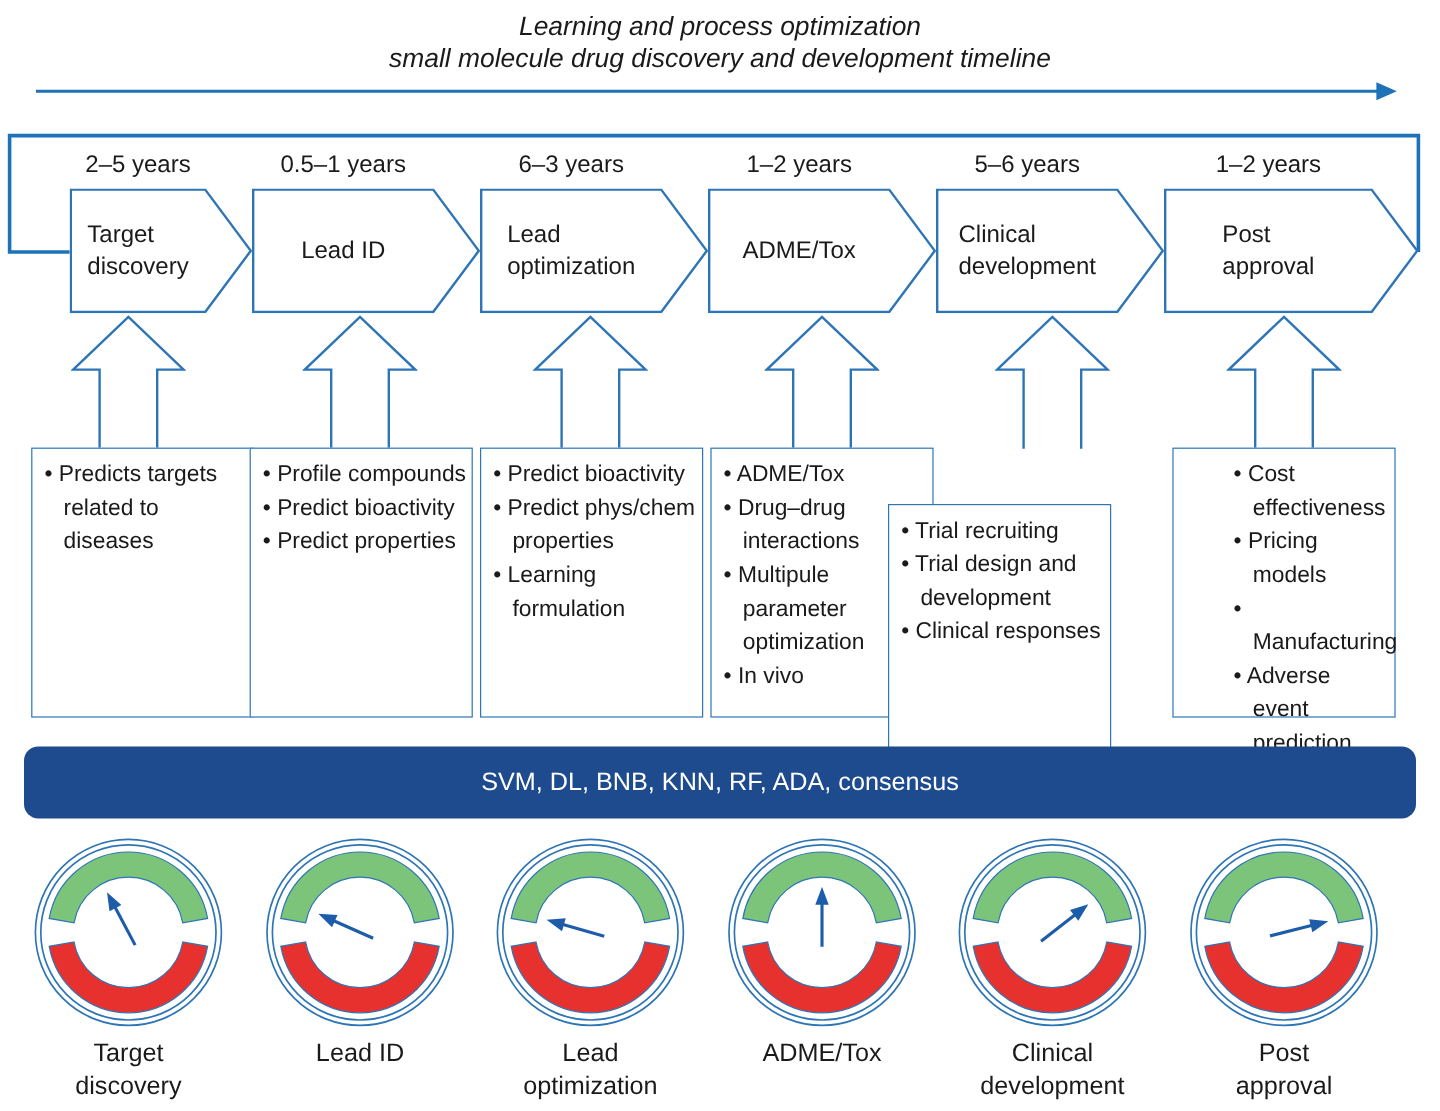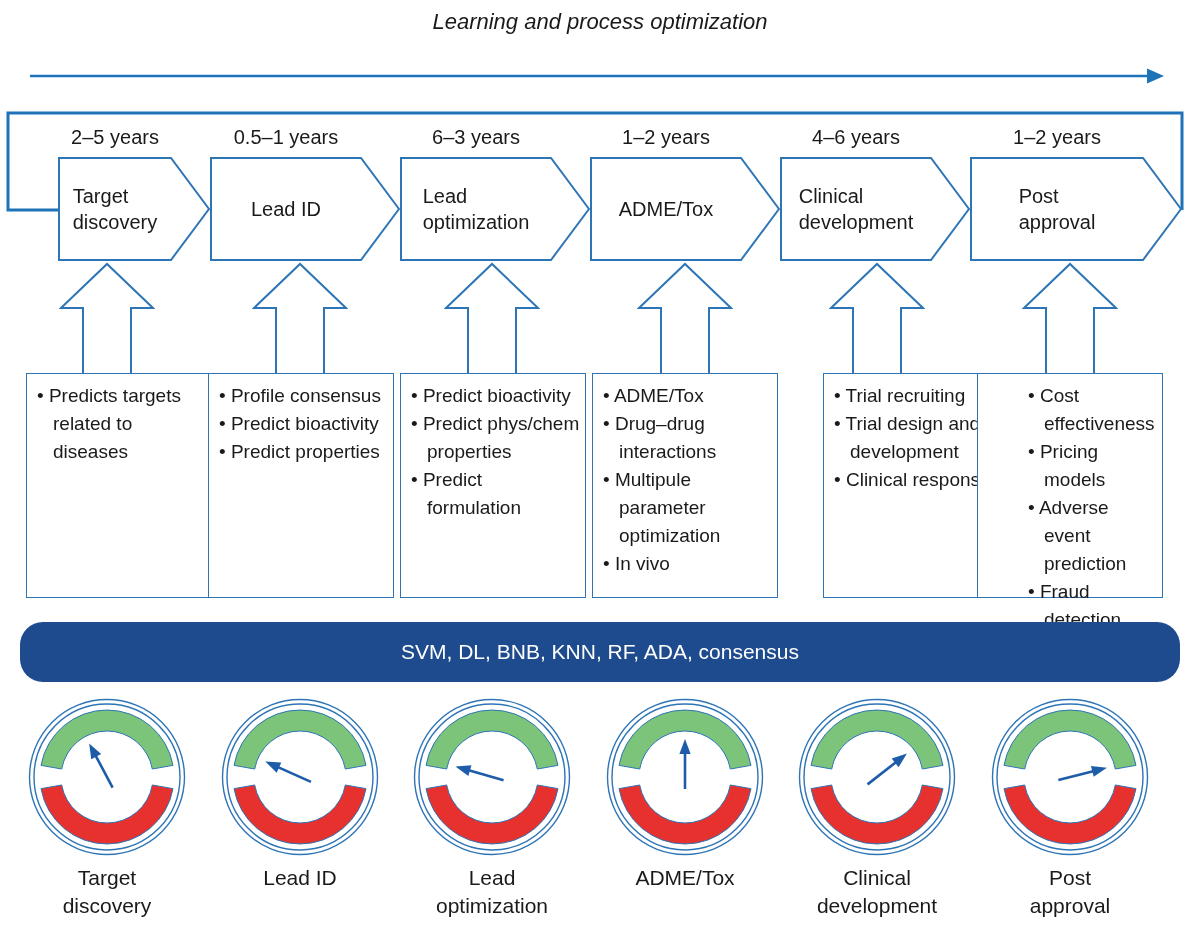--- a/index.html
+++ b/index.html
@@ -26,53 +26,54 @@
   .c1{left:58px;width:152px;} .c2{left:210px;width:190px;} .c3{left:400px;width:190px;}
   .c4{left:590px;width:190px;} .c5{left:780px;width:190px;} .c6{left:970px;width:212px;}
   .uparrow{position:absolute;top:262px;width:96px;height:113px;}
   .uparrow path{fill:#fff;stroke:var(--blue);stroke-width:2;}
   .u1{left:59px;} .u2{left:252px;} .u3{left:444px;} .u4{left:637px;} .u5{left:829px;} .u6{left:1022px;}
   .box{position:absolute;top:373px;width:186px;height:225px;background:#fff;
     border:1.5px solid var(--blue);box-sizing:border-box;}
   .box ul{margin:0;padding:8px 4px 8px 10px;list-style:none;font-size:19px;line-height:28px;}
   .box li{padding-left:16px;text-indent:-16px;}
   .box li::before{content:"• ";}
-  .b1{left:26px;} .b2{left:208px;} .b3{left:400px;} .b4{left:592px;} .b5{left:823px;} .b6{left:977px;padding-left:40px;}
-  .mlbar{position:absolute;left:20px;top:622px;width:1160px;height:60px;border-radius:23px;
+  .b1{left:26px;} .b2{left:208px;} .b3{left:400px;} .b4{left:592px;} .b5{left:740px;margin-top:47px;} .b6{left:977px;padding-left:40px;}
+  .mlbar{position:absolute;left:20px;top:622px;width:1160px;height:60px;border-radius:12px;
     background:var(--bar);display:flex;align-items:center;justify-content:center;
     color:#fff;font-size:21px;}
   .gauge{position:absolute;top:692px;width:170px;height:170px;}
   .g1{left:22px;} .g2{left:215px;} .g3{left:407px;} .g4{left:600px;} .g5{left:792px;} .g6{left:985px;}
   .glabel{position:absolute;top:864px;width:190px;text-align:center;font-size:21px;
     line-height:28px;white-space:pre-line;}
   .gl1{left:12px;} .gl2{left:205px;} .gl3{left:397px;} .gl4{left:590px;} .gl5{left:782px;} .gl6{left:975px;}
 </style>
 </head>
 <body>
 
 <div class="canvas">
 
   <div class="title">
     <div>Learning and process optimization</div>
+    <div>small molecule drug discovery and development timeline</div>
   </div>
 
   <svg class="tl-arrow" width="1200" height="28" viewBox="0 0 1200 28">
     <line x1="30" y1="14" x2="1150" y2="14" stroke="var(--loop)" stroke-width="2.6"></line>
     <polygon points="1164,14 1147,6.5 1147,21.5" fill="var(--loop)"></polygon>
   </svg>
 
   <svg class="loop" width="1200" height="926" viewBox="0 0 1200 926">
     <path d="M58 210 H8 V113 H1182 V210" fill="none" stroke="var(--loop)" stroke-width="3"></path>
   </svg>
 
   <div class="year y1">2–5 years</div>
   <div class="year y2">0.5–1 years</div>
   <div class="year y3">6–3 years</div>
   <div class="year y4">1–2 years</div>
-  <div class="year y5">4–6 years</div>
+  <div class="year y5">5–6 years</div>
   <div class="year y6">1–2 years</div>
 
   <div class="chev c1">
     <svg viewBox="0 0 152 104" preserveAspectRatio="none">
       <polygon points="1,1 113,1 151,52 113,103 1,103"></polygon>
       </svg>
     <span class="chev-label">Target
 discovery</span>
   </div>
   <div class="chev c2">
@@ -128,30 +129,30 @@
     <path d="M24 112 V46 H2 L48 2 L94 46 H72 V112"></path>
     </svg>
 
   <div class="box b1">
     <ul>
         <li>Predicts targets related to diseases</li>
       </ul>
     </div>
   <div class="box b2">
     <ul>
-        <li>Profile consensus</li>
+        <li>Profile compounds</li>
         <li>Predict bioactivity</li>
         <li>Predict properties</li>
       </ul>
     </div>
   <div class="box b3">
     <ul>
         <li>Predict bioactivity</li>
         <li>Predict phys/chem properties</li>
-        <li>Predict formulation</li>
+        <li>Learning formulation</li>
       </ul>
     </div>
   <div class="box b4">
     <ul>
         <li>ADME/Tox</li>
         <li>Drug–drug interactions</li>
         <li>Multipule parameter optimization</li>
         <li>In vivo</li>
       </ul>
     </div>
@@ -159,20 +160,21 @@
     <ul>
         <li>Trial recruiting</li>
         <li>Trial design and development</li>
         <li>Clinical responses</li>
       </ul>
     </div>
   <div class="box b6">
     <ul>
         <li>Cost effectiveness</li>
         <li>Pricing models</li>
+        <li>Manufacturing</li>
         <li>Adverse event prediction</li>
         <li>Fraud detection</li>
       </ul>
     </div>
 
   <div class="mlbar">
     <span>SVM, DL, BNB, KNN, RF, ADA, consensus</span>
   </div>
 
   <div class="gauge g1"><svg width="170" height="170" viewBox="0 0 170 170">

